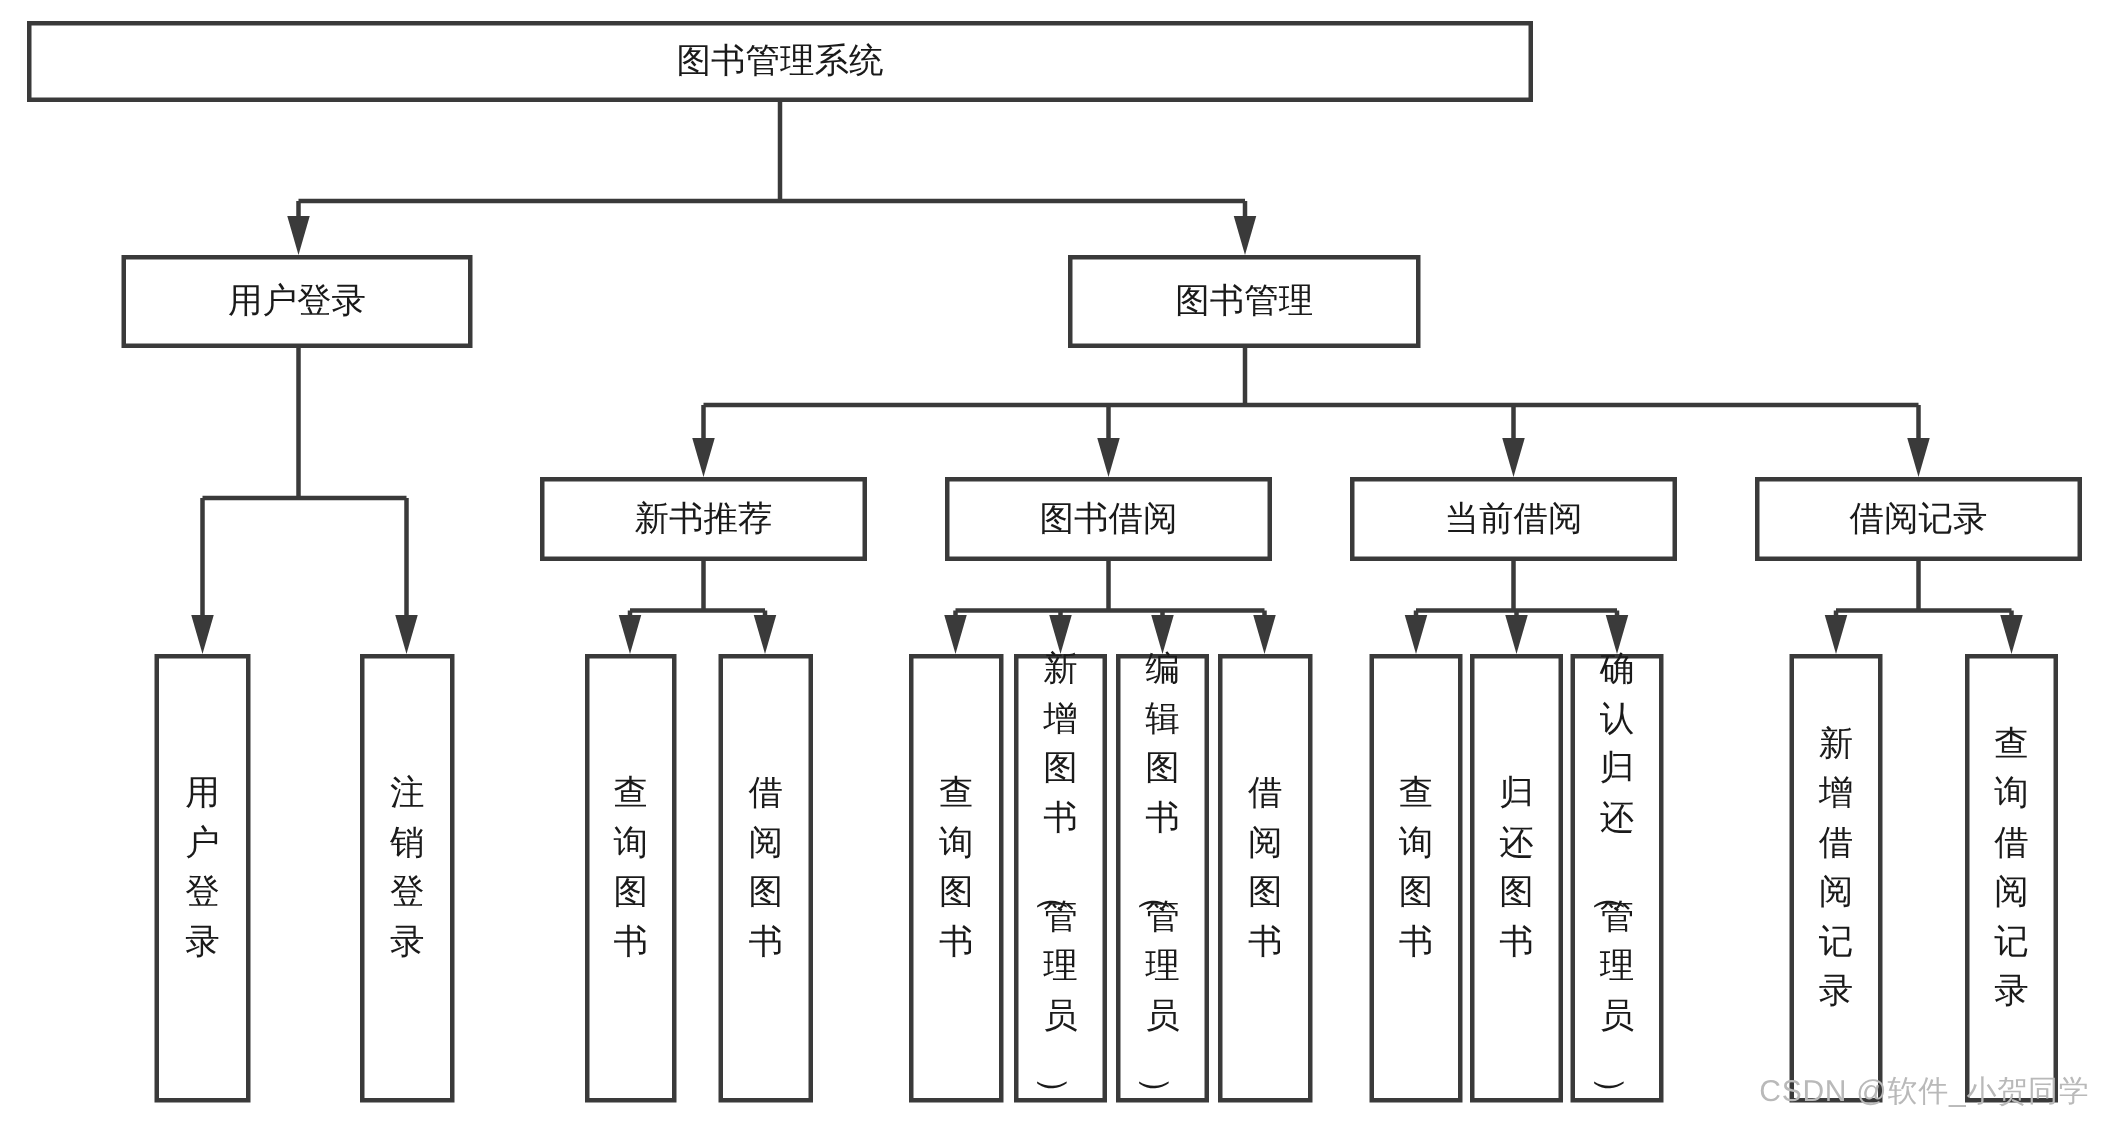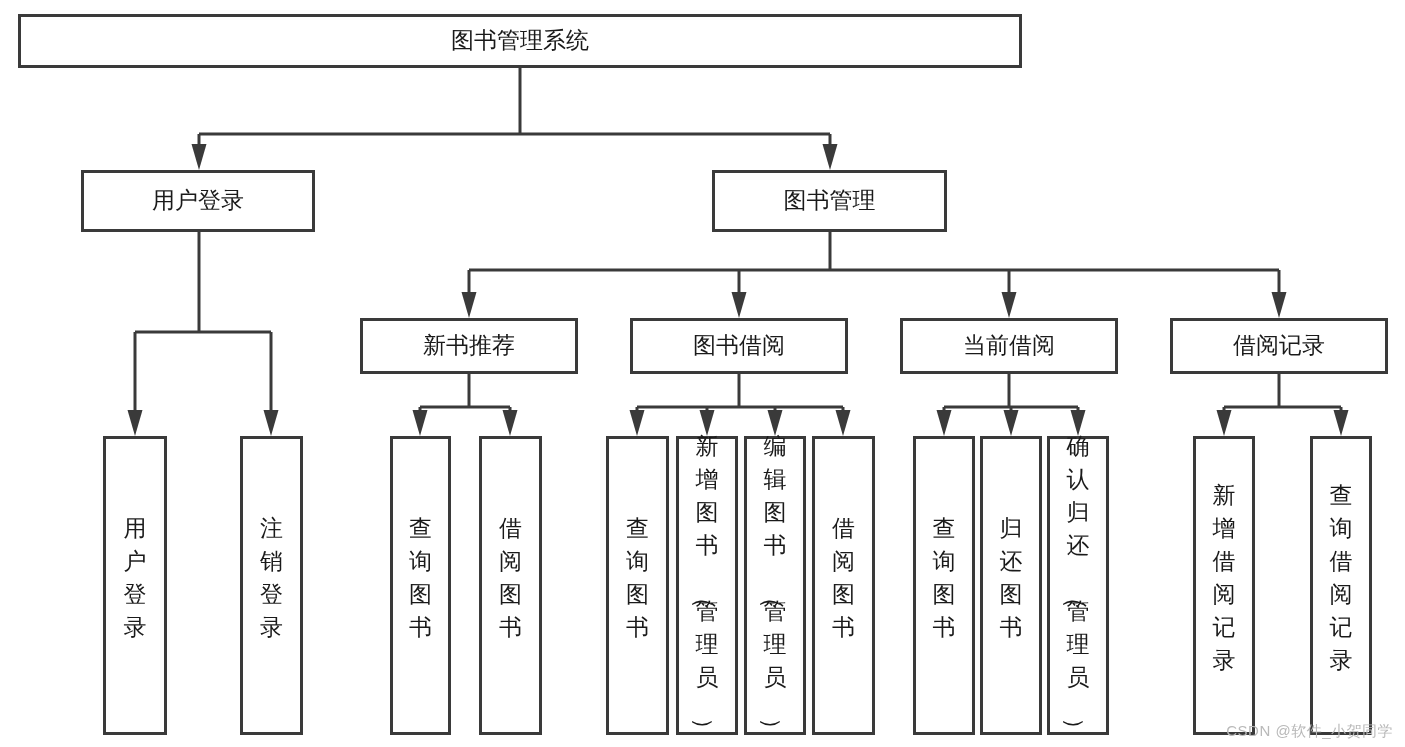--- a/index.html
+++ b/index.html
@@ -54,21 +54,21 @@
     font-family: "Liberation Sans", "DejaVu Sans", sans-serif;
     font-size: 23px;
     fill: #1a1a1a;
     text-anchor: middle;
   }
   .watermark-text {
     position: absolute;
     right: 12px;
     bottom: 6px;
     font-family: "Liberation Sans", "DejaVu Sans", sans-serif;
-    font-size: 15px;
+    font-size: 20px;
     color: #b9b9b9;
     letter-spacing: 0.5px;
     white-space: nowrap;
     pointer-events: none;
   }
 </style>
 </head>
 <body>
 
 <div id="diagram-root">

